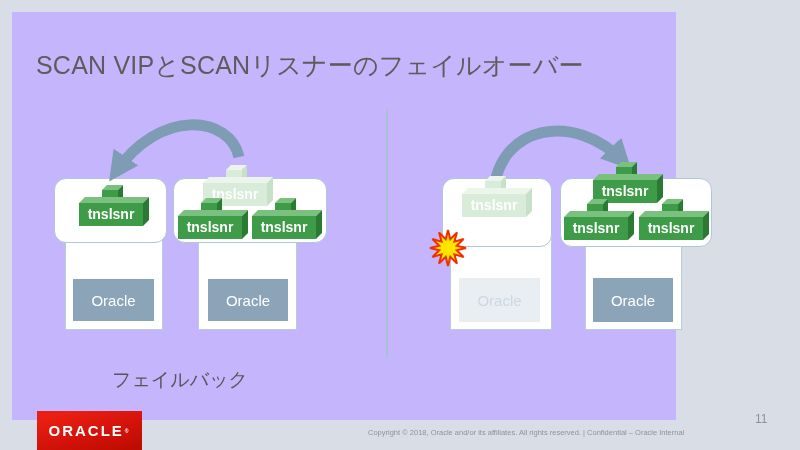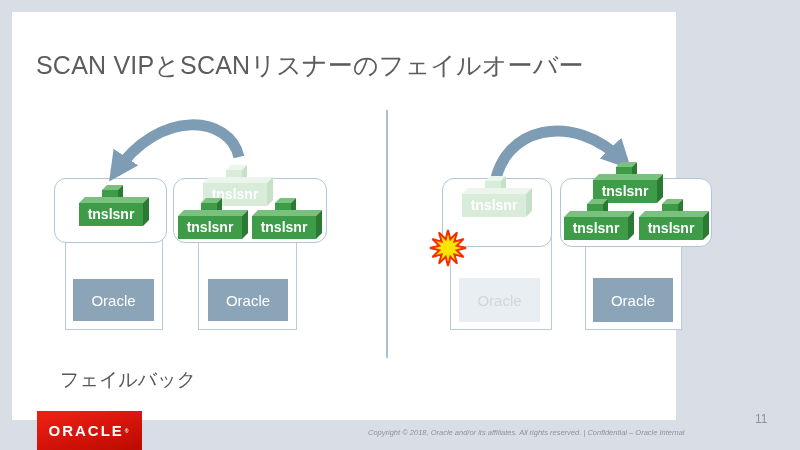--- a/index.html
+++ b/index.html
@@ -5,21 +5,21 @@
   * { margin:0; padding:0; box-sizing:border-box; }
   html,body { width:800px; height:450px; }
   body {
     position:relative;
     background:#d9dee6;
     font-family:"Liberation Sans","DejaVu Sans",sans-serif;
     overflow:hidden;
   }
   #slide {
     position:absolute; left:12px; top:12px; width:664px; height:408px;
-    background:#ffffff;
+    background:#c4b5fd;
   }
   .title {
     position:absolute; left:24px; top:37px;
     font-size:25px; color:#5c5c5c; letter-spacing:0.2px; white-space:nowrap;
   }
   .divider {
     position:absolute; left:374px; top:98px; width:2px; height:248px;
     background:#a9c2d3;
   }
   
@@ -52,35 +52,34 @@
     content:""; position:absolute; left:0; top:-5px; width:100%; height:5px;
     background:var(--t); transform:skewX(-45deg); transform-origin:0 100%;
   }
   .blk .knob::after {
     content:""; position:absolute; left:100%; top:0; width:5px; height:100%;
     background:var(--s); transform:skewY(-45deg); transform-origin:0 0;
   }
   .arrows { position:absolute; left:0; top:0; z-index:2; pointer-events:none; }
   .burst { position:absolute; z-index:4; }
   .caption {
-    position:absolute; width:240px; text-align:left;
+    position:absolute; width:240px; text-align:center;
     font-size:19px; color:#575757; z-index:1; white-space:nowrap;
   }
   
   .logo {
     position:absolute; left:37px; top:411px; width:105px; height:39px;
     background:linear-gradient(165deg,#ea1e12 15%,#d4130a 55%,#bd0c01 95%);
     color:#fff; display:flex; align-items:center; justify-content:center;
     font-size:15px; font-weight:bold; letter-spacing:2px;
   }
   .logo sup { font-size:5px; margin-left:1px; }
   .copyright {
     position:absolute; left:368px; top:428px; font-size:7.5px; color:#8d9399;
     white-space:nowrap;
-    font-style:italic;
   }
   .pagenum { position:absolute; left:755px; top:412px; font-size:12px; color:#8d9399; }
 </style>
 </head>
 <body>
 
 <div id="slide">
 
   <div class="title">SCAN VIPとSCANリスナーのフェイルオーバー</div>
   <div class="divider"></div>

